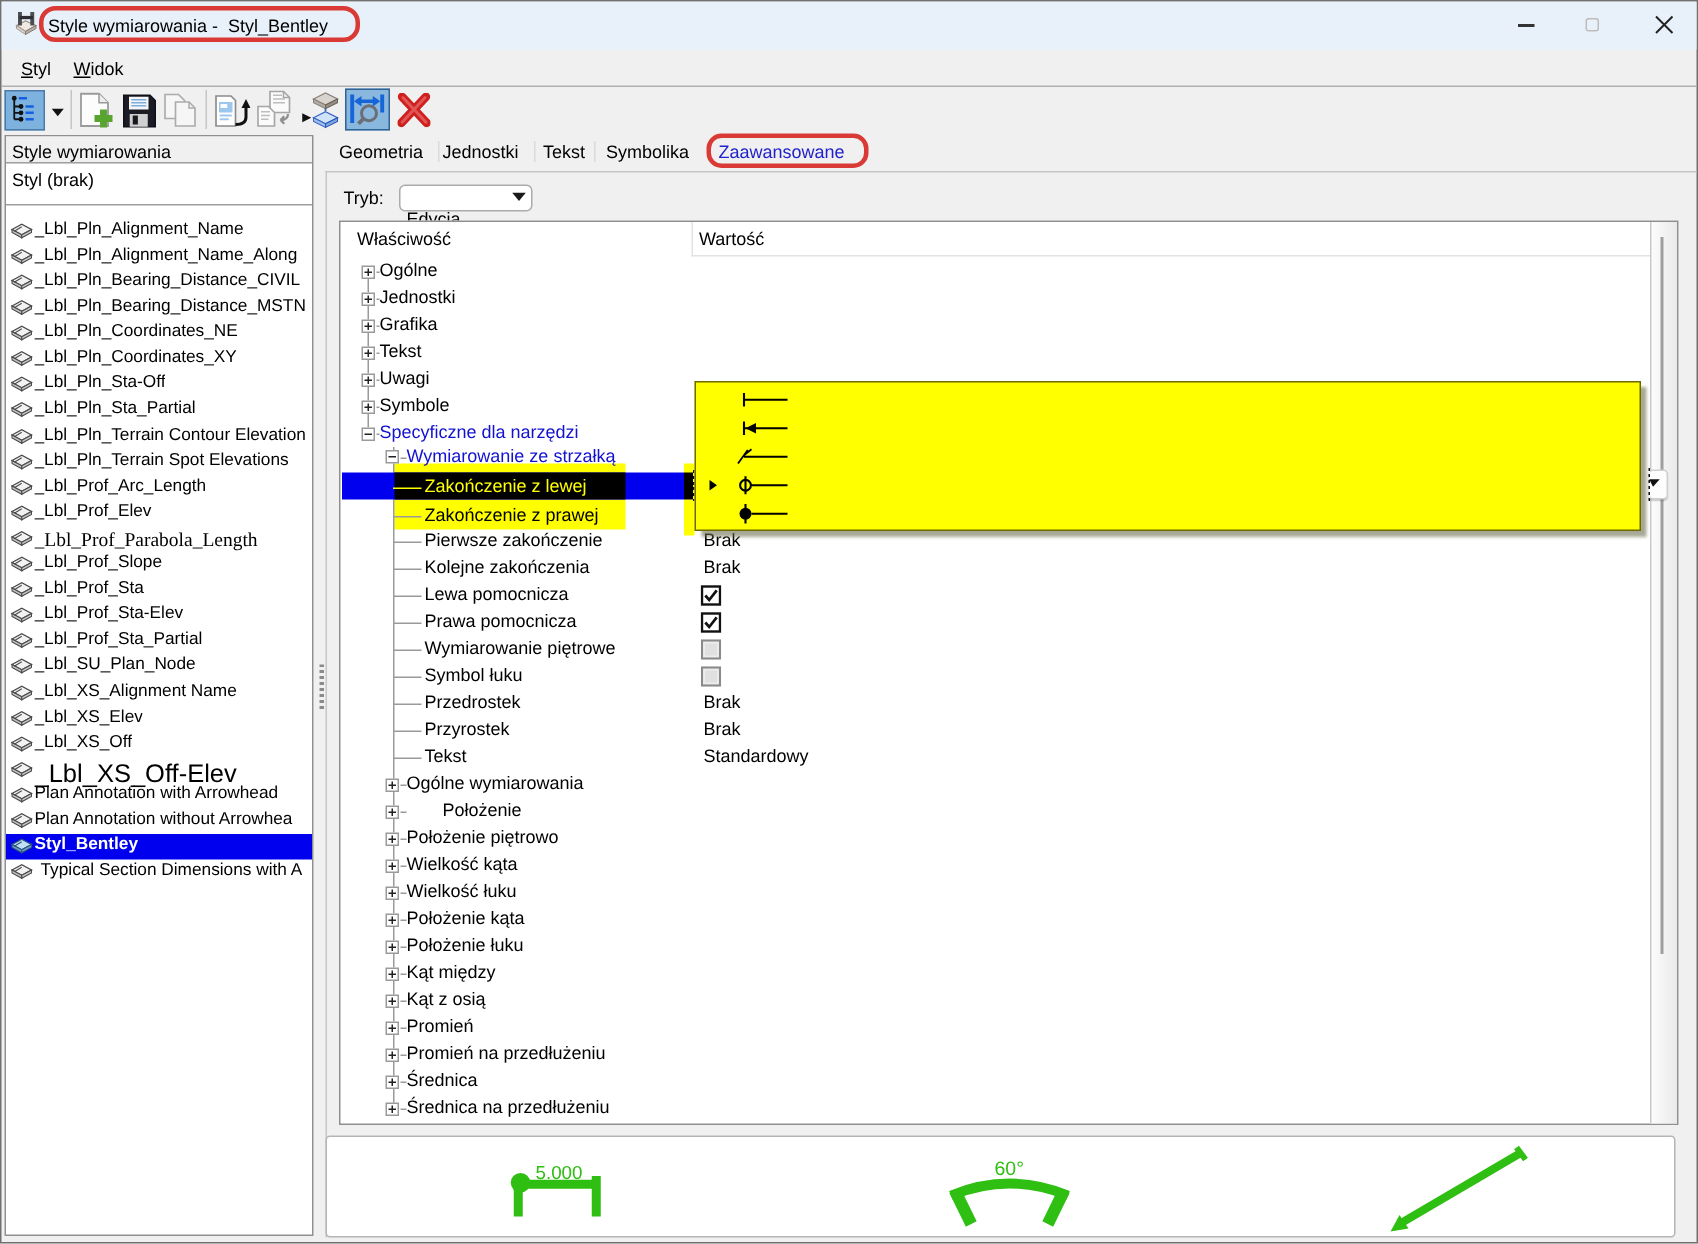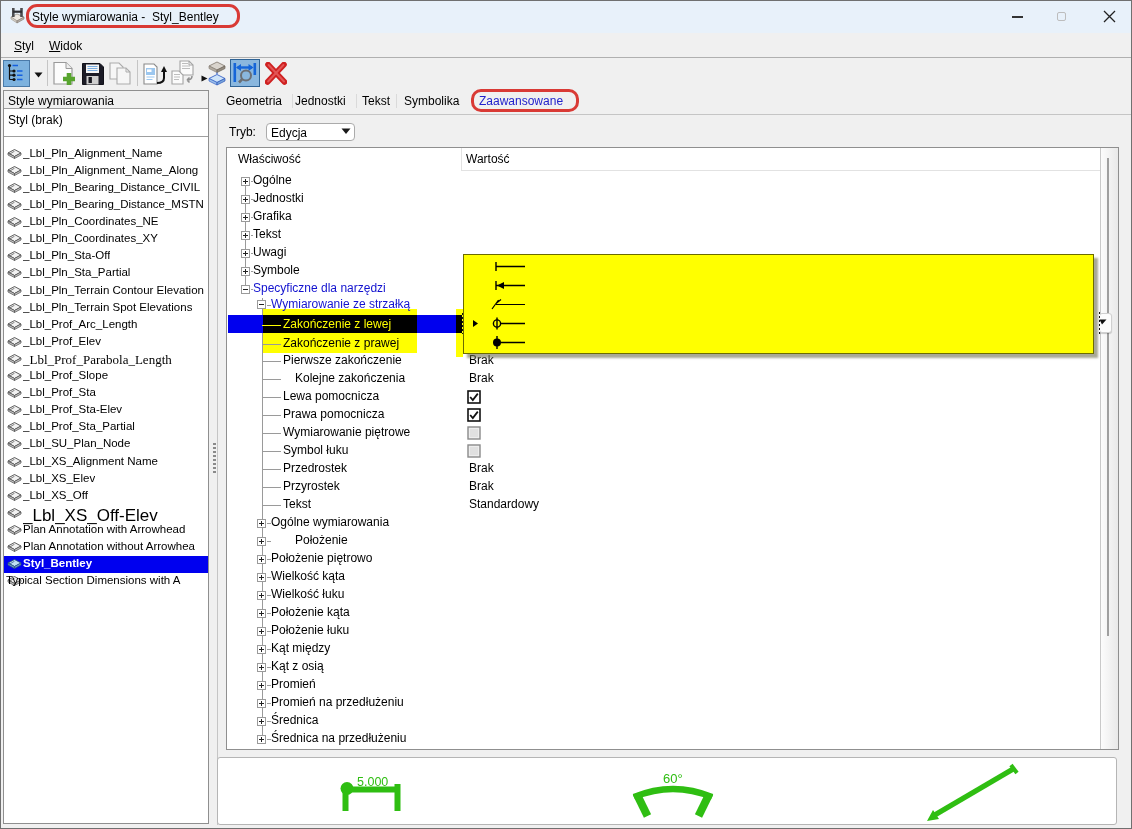--- a/index.html
+++ b/index.html
@@ -281,35 +281,35 @@
 <polygon points="14,5 7.5,8.5 7.5,10.5 14,7" fill="#6f9fc9" stroke="#29527a" stroke-width="0.7"></polygon>
 <line x1="2.5" y1="6.2" x2="7.5" y2="3.2" stroke="#29527a" stroke-width="0.7"></line>
 </svg>
 <div class="txt" style="left:22px;top:556.1px;color:#fff;font-weight:bold;font-size:11.5px;">Styl_Bentley</div>
 <svg class="abs" style="left:6px;top:574.2px;" width="15" height="12" viewBox="0 0 15 12">
 <polygon points="1,5 7.5,1.5 14,5 7.5,8.5" fill="#f2f2f2" stroke="#4a4a4a" stroke-width="0.9"></polygon>
 <polygon points="1,5 7.5,8.5 7.5,10.5 1,7" fill="#c4c4c4" stroke="#4a4a4a" stroke-width="0.7"></polygon>
 <polygon points="14,5 7.5,8.5 7.5,10.5 14,7" fill="#c4c4c4" stroke="#4a4a4a" stroke-width="0.7"></polygon>
 <line x1="2.5" y1="6.2" x2="7.5" y2="3.2" stroke="#4a4a4a" stroke-width="0.7"></line>
 </svg>
-<div class="txt" style="left:5px;top:573.2px;font-size:11.5px;max-width:184px;overflow:hidden;">Typical Section Dimensions with A</div>
+<div class="txt" style="left:26px;top:573.2px;font-size:11.5px;max-width:184px;overflow:hidden;">Typical Section Dimensions with A</div>
 <div class="abs" style="left:212px;top:442px;width:3px;height:30px;background:repeating-linear-gradient(to bottom,#8a8a8a 0 2px,#f0f0f0 2px 4px);"></div>
 <div class="txt" style="left:225px;top:93px;color:#000;">Geometria</div>
 <div class="txt" style="left:294px;top:93px;color:#000;">Jednostki</div>
 <div class="txt" style="left:361px;top:93px;color:#000;">Tekst</div>
 <div class="txt" style="left:403px;top:93px;color:#000;">Symbolika</div>
 <div class="txt" style="left:478px;top:93px;color:#2222cc;">Zaawansowane</div>
 <div class="abs" style="left:290.5px;top:93px;width:1px;height:14px;background:#dadada;"></div>
 <div class="abs" style="left:354.5px;top:93px;width:1px;height:14px;background:#dadada;"></div>
 <div class="abs" style="left:394.5px;top:93px;width:1px;height:14px;background:#dadada;"></div>
 <div class="abs" style="left:216px;top:113px;width:916px;height:1px;background:#c5c5c5;"></div>
 <div class="abs" style="left:216px;top:113px;width:1px;height:711px;background:#c5c5c5;"></div>
 <div class="txt" style="left:228px;top:124px;">Tryb:</div>
 <div class="abs" style="left:265px;top:122px;width:89px;height:18px;background:#fff;border:1px solid #ababab;border-radius:4px;"></div>
-<div class="txt" style="left:270px;top:125px;">Edycja</div>
+<div class="txt" style="left:270px;top:138px;">Edycja</div>
 <svg class="abs" style="left:340px;top:127px;" width="10" height="7" viewBox="0 0 10 7">
     <polygon points="0.5,0.5 9.5,0.5 5,6" fill="#1a1a1a"></polygon>
   </svg>
 <div class="abs" style="left:225px;top:146px;width:893px;height:603px;background:#fff;border:1px solid #8f8f8f;"></div>
 <div class="abs" style="left:1099px;top:147px;width:18px;height:601px;background:linear-gradient(to right,#fdfdfd,#e9e9e9);"></div>
 <div class="abs" style="left:1099px;top:147px;width:1px;height:601px;background:#c9c9c9;"></div>
 <div class="abs" style="left:1106px;top:157px;width:2px;height:478px;background:#9f9f9f;"></div>
 <div class="txt" style="left:237px;top:151px;">Właściwość</div>
 <div class="txt" style="left:465px;top:151px;">Wartość</div>
 <div class="abs" style="left:460px;top:147px;width:1px;height:23px;background:#e2e2e2;"></div>
@@ -359,21 +359,21 @@
 <div class="abs" style="left:32.0px;top:133.0px;width:5px;height:1px;background:#222;"></div>
 <div class="txt" style="left:44px;top:125.5px;color:#1212cf;">Wymiarowanie ze strzałką</div>
 <div class="abs" style="left:40px;top:133.5px;width:4.0px;height:1px;background:#9a9a9a;"></div>
 <div class="abs" style="left:35px;top:153.5px;width:19.0px;height:1px;background:#9a9a9a;"></div>
 <div class="abs" style="left:35px;top:172.5px;width:19.0px;height:1px;background:#9a9a9a;"></div>
 <div class="txt" style="left:56px;top:164.5px;">Zakończenie z prawej</div>
 <div class="abs" style="left:35px;top:190.0px;width:19.0px;height:1px;background:#9a9a9a;"></div>
 <div class="txt" style="left:56px;top:182.0px;">Pierwsze zakończenie</div>
 <div class="txt" style="left:242px;top:182.0px;">Brak</div>
 <div class="abs" style="left:35px;top:208.0px;width:19.0px;height:1px;background:#9a9a9a;"></div>
-<div class="txt" style="left:68px;top:200.0px;">Kolejne zakończenia</div>
+<div class="txt" style="left:56px;top:200.0px;">Kolejne zakończenia</div>
 <div class="txt" style="left:242px;top:200.0px;">Brak</div>
 <div class="abs" style="left:35px;top:226.0px;width:19.0px;height:1px;background:#9a9a9a;"></div>
 <div class="txt" style="left:56px;top:218.0px;">Lewa pomocnicza</div>
 <svg class="abs" style="left:240px;top:219.0px;" width="14" height="14" viewBox="0 0 14 14">
 <rect x="1" y="1" width="12" height="12" fill="#fff" stroke="#111" stroke-width="1.6"></rect>
 <path d="M3.2,7 L5.8,10 L10.8,3.6" fill="none" stroke="#111" stroke-width="1.8"></path>
     </svg>
 <div class="abs" style="left:35px;top:244.0px;width:19.0px;height:1px;background:#9a9a9a;"></div>
 <div class="txt" style="left:56px;top:236.0px;">Prawa pomocnicza</div>
 <svg class="abs" style="left:240px;top:237.0px;" width="14" height="14" viewBox="0 0 14 14">

